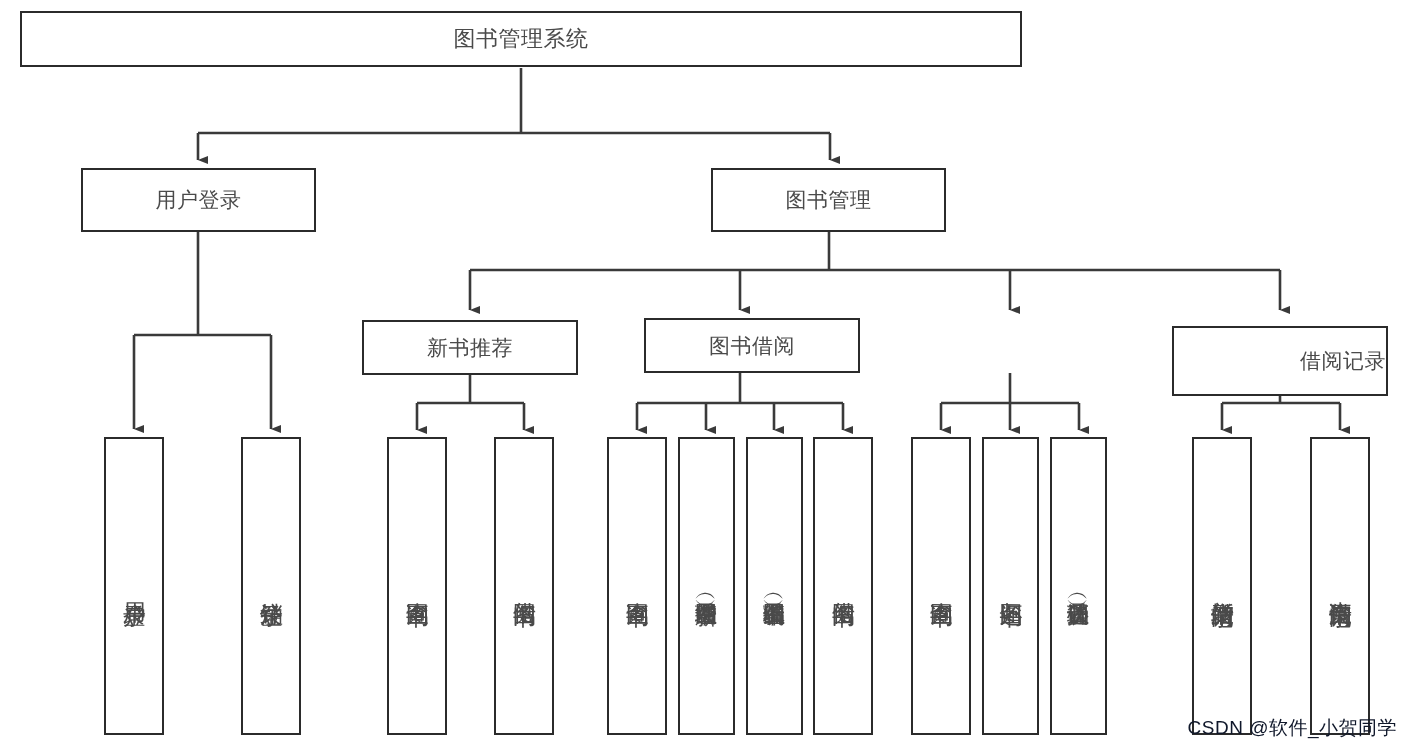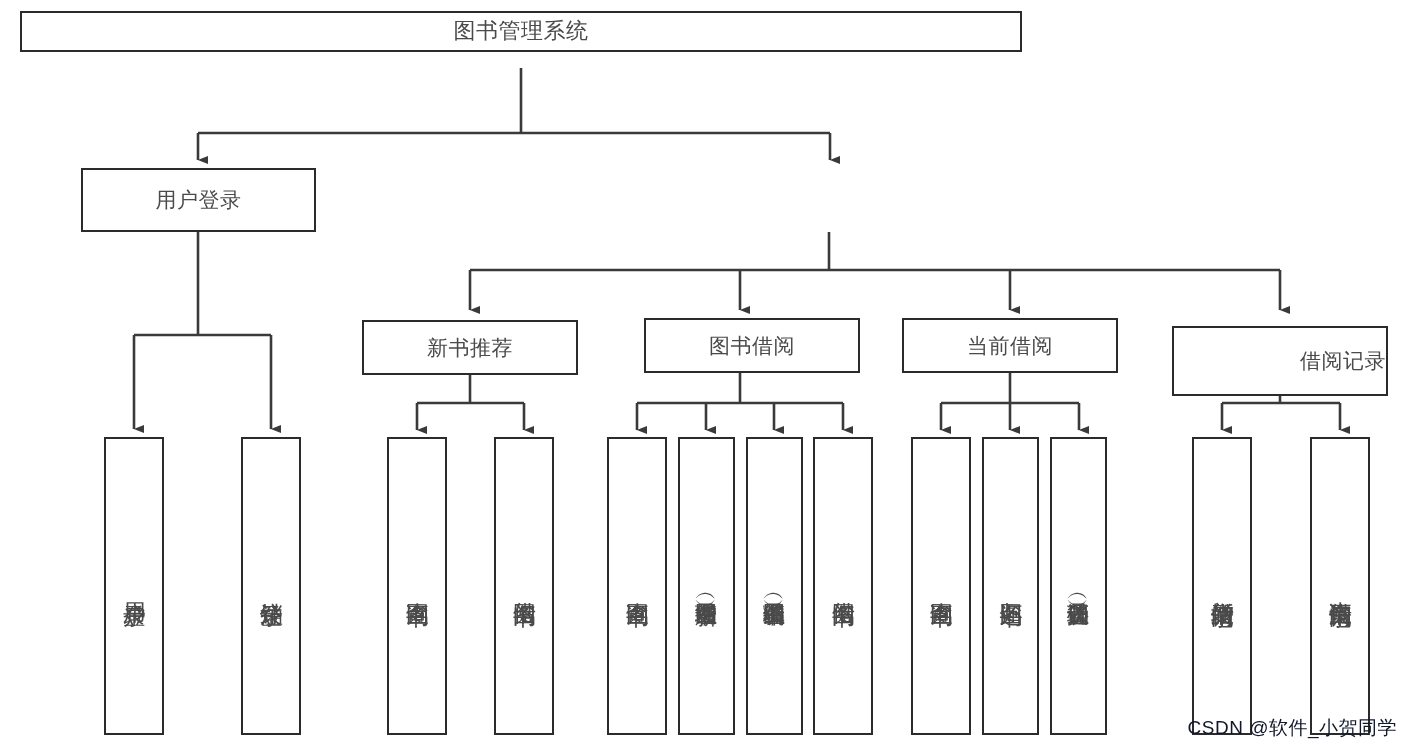--- a/index.html
+++ b/index.html
@@ -112,36 +112,36 @@
       <path d="M1010,403 L1010,430" marker-end="url(#ah)"></path>
       <path d="M1079,403 L1079,430" marker-end="url(#ah)"></path>
 
       <path d="M1280,373 L1280,403"></path>
       <path d="M1222,403 L1340,403"></path>
       <path d="M1222,403 L1222,430" marker-end="url(#ah)"></path>
       <path d="M1340,403 L1340,430" marker-end="url(#ah)"></path>
     </g>
   </svg>
 
-  <div class="node h root" style="left:20px;top:11px;width:1002px;height:41px;">
+  <div class="node h root" style="left:20px;top:11px;width:1002px;height:56px;">
     <span class="lbl">图书管理系统</span>
   </div>
 
   <div class="node h" style="left:81px;top:168px;width:235px;height:64px;">
     <span class="lbl">用户登录</span>
+  </div>
+  <div class="node h" style="left:711px;top:168px;width:235px;height:64px;">
+    <span class="lbl">图书管理</span>
   </div>
 
   <div class="node h" style="left:362px;top:320px;width:216px;height:55px;">
     <span class="lbl">新书推荐</span>
   </div>
   <div class="node h" style="left:644px;top:318px;width:216px;height:55px;">
     <span class="lbl">图书借阅</span>
-  </div>
-  <div class="node h" style="left:902px;top:318px;width:216px;height:55px;">
-    <span class="lbl">当前借阅</span>
   </div>
   <div class="node h" style="left:1172px;top:326px;width:216px;height:70px;justify-content:flex-end;">
     <span class="lbl">借阅记录</span>
   </div>
 
   <div class="node v" style="left:104px;top:437px;width:60px;height:298px;">
     <span class="lbl">用户登录</span>
   </div>
   <div class="node v" style="left:241px;top:437px;width:60px;height:298px;">
     <span class="lbl">注销登录</span>

